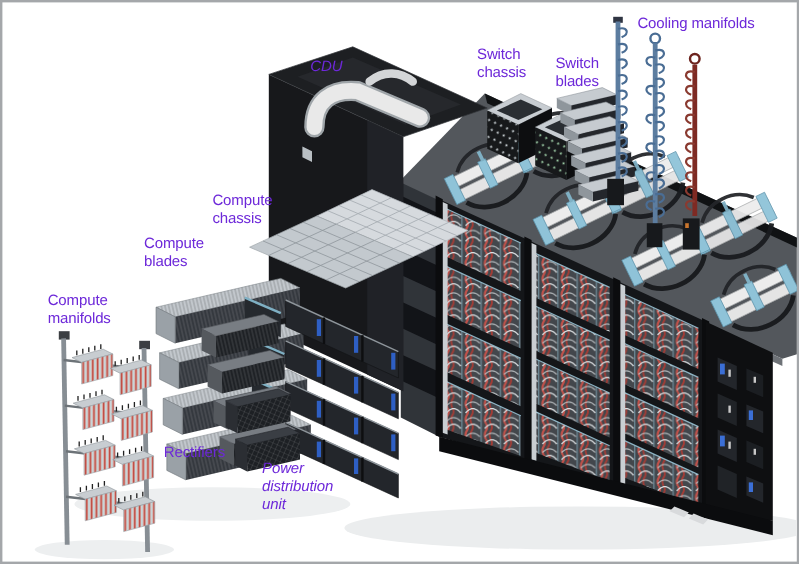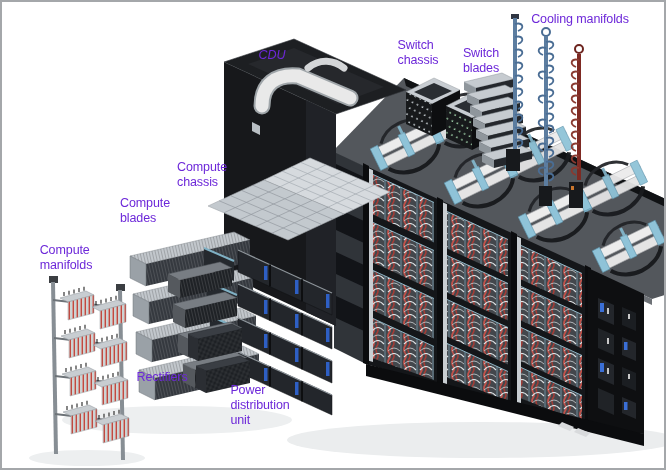--- a/index.html
+++ b/index.html
@@ -17,21 +17,21 @@
   }
   .lbl.nowrap{white-space:nowrap;}
   #lbl-cdu{left:270px;top:46px;font-style:italic;}
   #lbl-switch-chassis{left:416px;top:36px;}
   #lbl-switch-blades{left:479px;top:44px;}
   #lbl-cooling-right{left:578px;top:10px;}
   #lbl-compute-chassis{left:200px;top:158px;}
   #lbl-compute-blades{left:143px;top:194px;}
   #lbl-cooling-left{left:64px;top:241px;}
   #lbl-rectifiers{left:160px;top:368px;}
-  #lbl-pdu{left:258px;top:381px;}
+  #lbl-pdu{left:246px;top:381px;font-style:italic;}
 </style>
 </head>
 <body>
 
 <div class="frame">
 
 <svg width="666" height="470" viewBox="0 0 666 470">
   <defs>
     <pattern id="redCables" patternUnits="userSpaceOnUse" width="16" height="13">
       <rect width="16" height="13" fill="#43474c"></rect>

